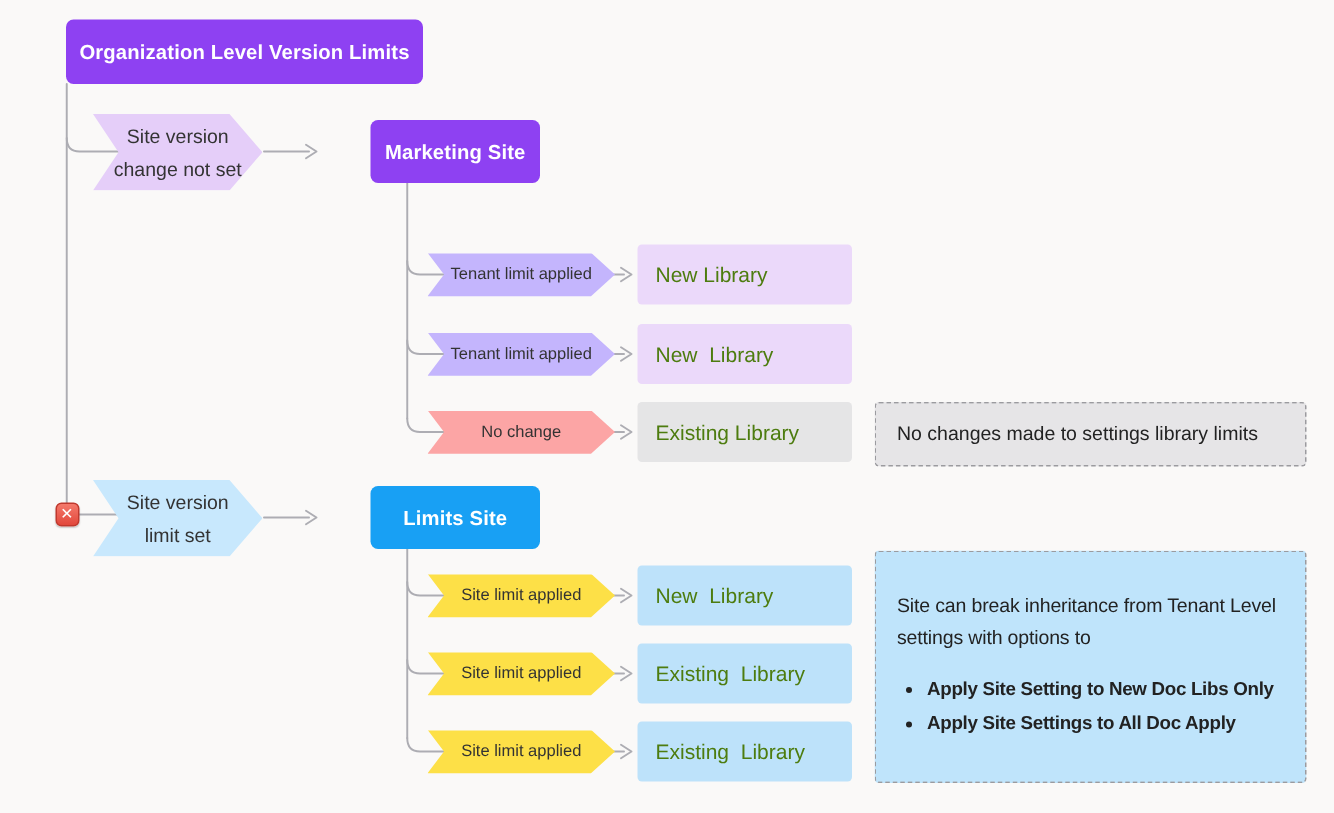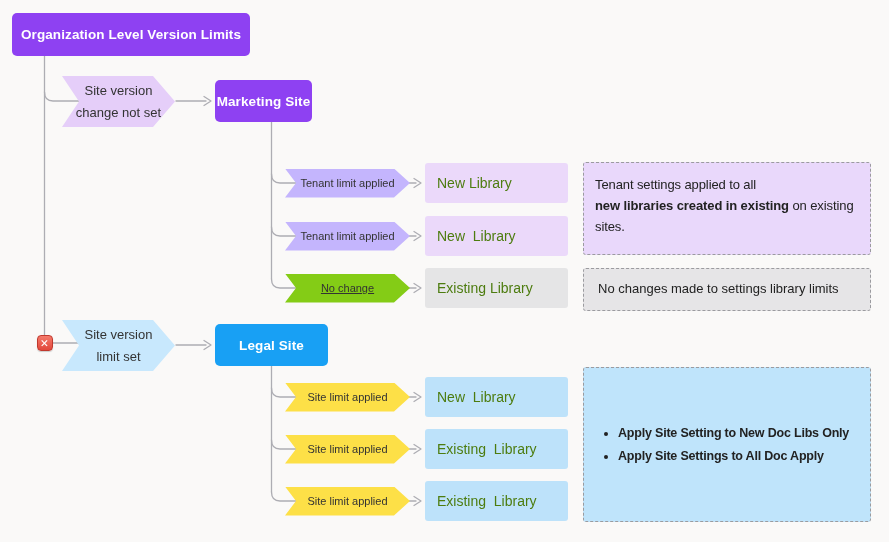--- a/index.html
+++ b/index.html
@@ -11,40 +11,41 @@
   }
   .abs{position:absolute;box-sizing:border-box;}
   svg.connectors{position:absolute;left:0;top:0;z-index:0;}
   .layer{position:absolute;left:0;top:0;width:100%;height:100%;z-index:1;}
 
   
   .site-box{
     display:flex;align-items:center;justify-content:center;
     border-radius:5px;color:#fff;font-weight:bold;font-size:13.5px;
     letter-spacing:.1px;
+    margin-left:32px;
   }
   .purple{background:#8E41F2;}
   .blue{background:#18A0F4;}
 
   
   .chevron{
     display:flex;align-items:center;justify-content:center;
     text-align:center;color:#333;
   }
   .chevron-lg{
     clip-path:polygon(0 0,calc(100% - 22px) 0,100% 50%,calc(100% - 22px) 100%,0 100%,17px 50%);
     font-size:13px;line-height:1.65;
   }
   .chevron-sm{
     clip-path:polygon(0 0,calc(100% - 16px) 0,100% 50%,calc(100% - 16px) 100%,0 100%,11px 50%);
     font-size:11px;
   }
   .c-purple-lg{background:#E5CEF9;}
   .c-purple-sm{background:#c4b5fd;}
-  .c-gray-sm{background:#84cc16;text-decoration:underline;}
+  .c-gray-sm{background:#fca5a5;}
   .c-blue-lg{background:#C8E8FD;}
   .c-blue-sm{background:#fde047;}
 
   
   .result-box{
     display:flex;align-items:center;padding-left:12px;
     border-radius:3px;font-size:14px;color:#4d7c0f;white-space:pre;
   }
   .r-purple{background:#EBD9FA;}
   .r-gray{background:#E5E5E6;}
@@ -123,21 +124,21 @@
     <span>Organization Level Version Limits</span>
   </div>
 
   <div class="abs chevron chevron-lg c-purple-lg" style="left:62px;top:76px;width:113px;height:51px;">
     <span>
       <span>Site version</span><br>
       <span>change not set</span>
     </span>
   </div>
 
-  <div class="abs site-box purple" style="left:215px;top:80px;width:97px;height:42px;">
+  <div class="abs site-box purple" style="left:215px;top:80px;width:113px;height:42px;">
     <span>Marketing Site</span>
   </div>
 
   <div class="abs chevron chevron-sm c-purple-sm" style="left:285px;top:168.5px;width:125px;height:29px;">
     <span>Tenant limit applied</span>
   </div>
   <div class="abs result-box r-purple" style="left:425px;top:163px;width:143px;height:40px;">
     <span>New Library</span>
   </div>
 
@@ -148,44 +149,38 @@
     <span>New  Library</span>
   </div>
 
   <div class="abs chevron chevron-sm c-gray-sm" style="left:285px;top:273.5px;width:125px;height:29px;">
     <span>No change</span>
   </div>
   <div class="abs result-box r-gray" style="left:425px;top:268px;width:143px;height:40px;">
     <span>Existing Library</span>
   </div>
 
-  <div class="abs note n-purple" style="left:583px;top:162px;width:288px;height:93px;">
-    <div class="note-body">
-      <span>Tenant settings applied to all</span><br>
-      <b>new libraries created in existing</b><span> on existing sites.</span>
-    </div>
-  </div>
 
   <div class="abs note n-gray" style="left:583px;top:268px;width:288px;height:43px;">
     <span>No changes made to settings library limits</span>
   </div>
 
   <div class="abs error-badge" style="left:36.5px;top:335px;">
     <span>✕</span>
   </div>
 
   <div class="abs chevron chevron-lg c-blue-lg" style="left:62px;top:320px;width:113px;height:51px;">
     <span>
       <span>Site version</span><br>
       <span>limit set</span>
     </span>
   </div>
 
   <div class="abs site-box blue" style="left:215px;top:324px;width:113px;height:42px;">
-    <span>Legal Site</span>
+    <span>Limits Site</span>
   </div>
 
   <div class="abs chevron chevron-sm c-blue-sm" style="left:285px;top:382.5px;width:125px;height:29px;">
     <span>Site limit applied</span>
   </div>
   <div class="abs result-box r-blue" style="left:425px;top:377px;width:143px;height:40px;">
     <span>New  Library</span>
   </div>
 
   <div class="abs chevron chevron-sm c-blue-sm" style="left:285px;top:434.5px;width:125px;height:29px;">
@@ -196,19 +191,20 @@
   </div>
 
   <div class="abs chevron chevron-sm c-blue-sm" style="left:285px;top:486.5px;width:125px;height:29px;">
     <span>Site limit applied</span>
   </div>
   <div class="abs result-box r-blue" style="left:425px;top:481px;width:143px;height:40px;">
     <span>Existing  Library</span>
   </div>
 
   <div class="abs note n-blue" style="left:583px;top:367px;width:288px;height:155px;">
+    <div class="intro">Site can break inheritance from Tenant Level settings with options to</div>
     <ul>
       <li>Apply Site Setting to New Doc Libs Only</li>
       <li>Apply Site Settings to All Doc Apply</li>
     </ul>
   </div>
 
 </div>
 
 </body></html>

